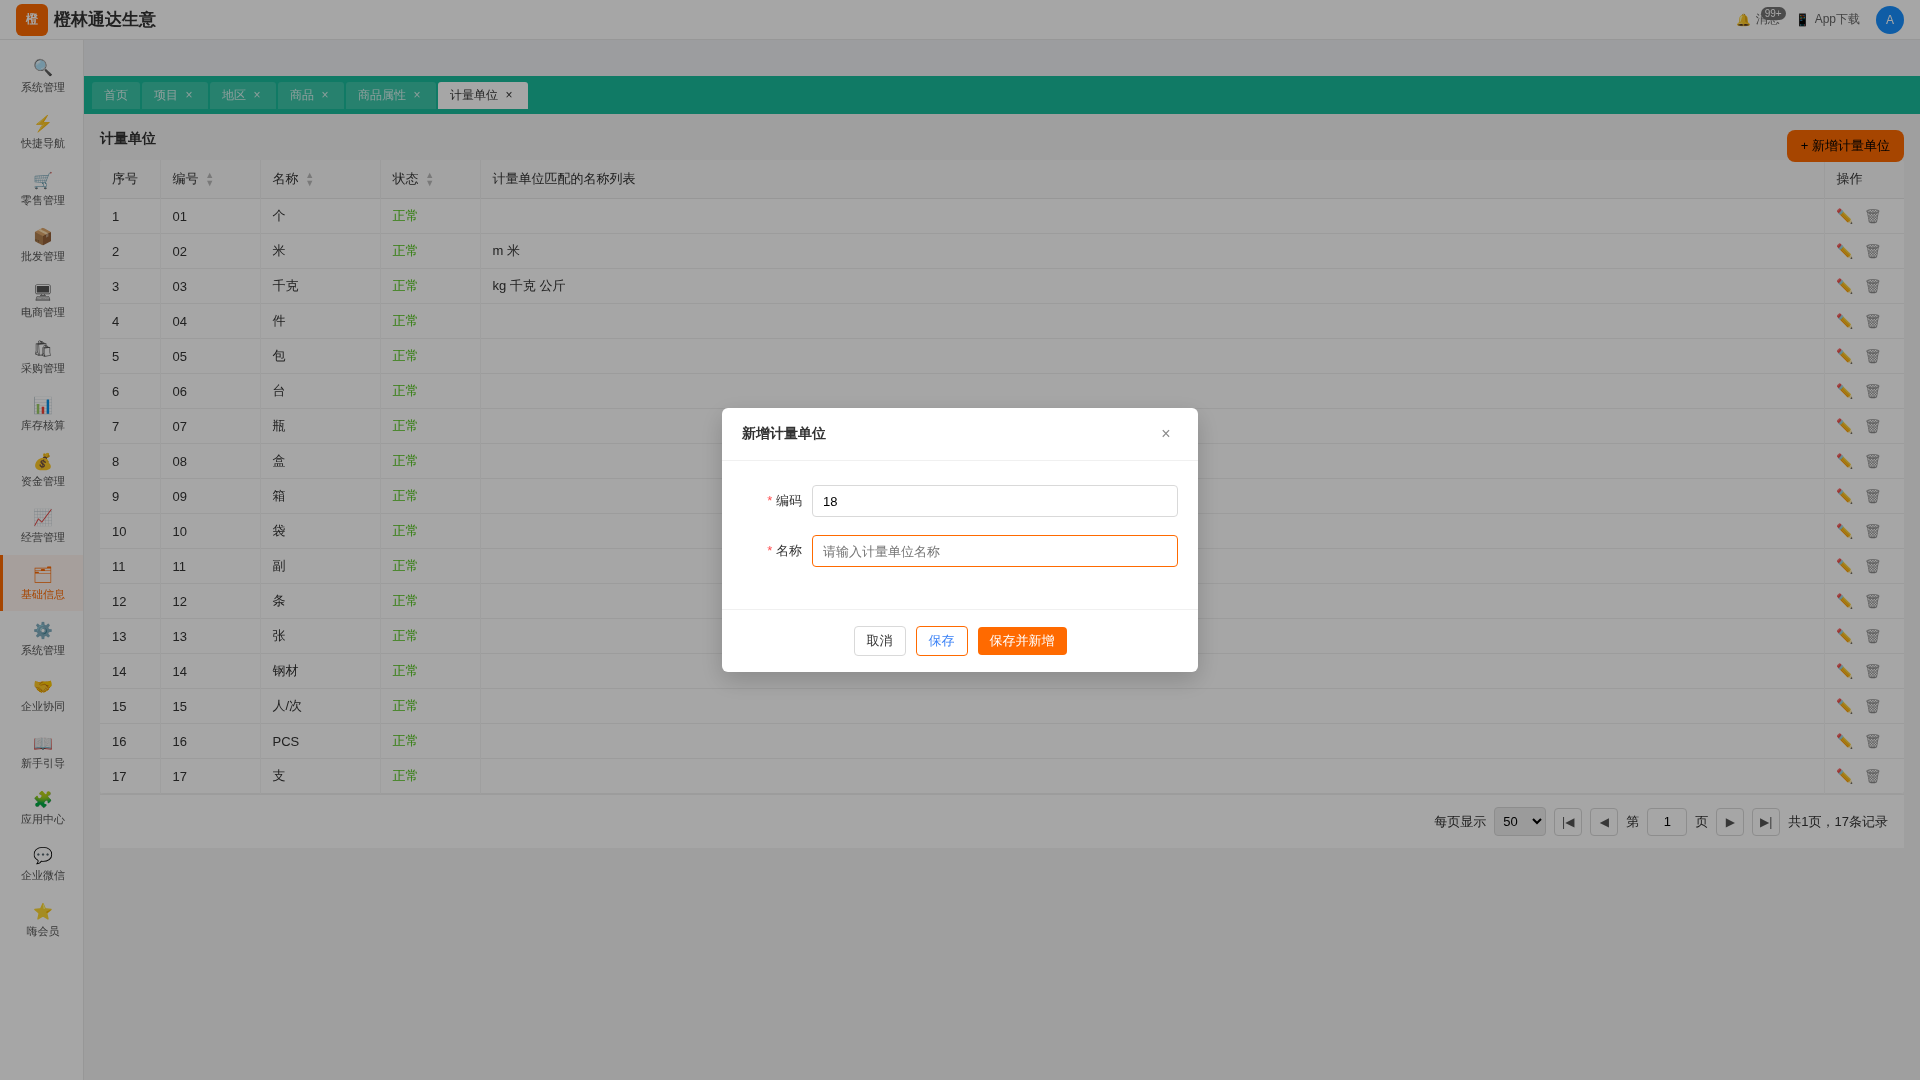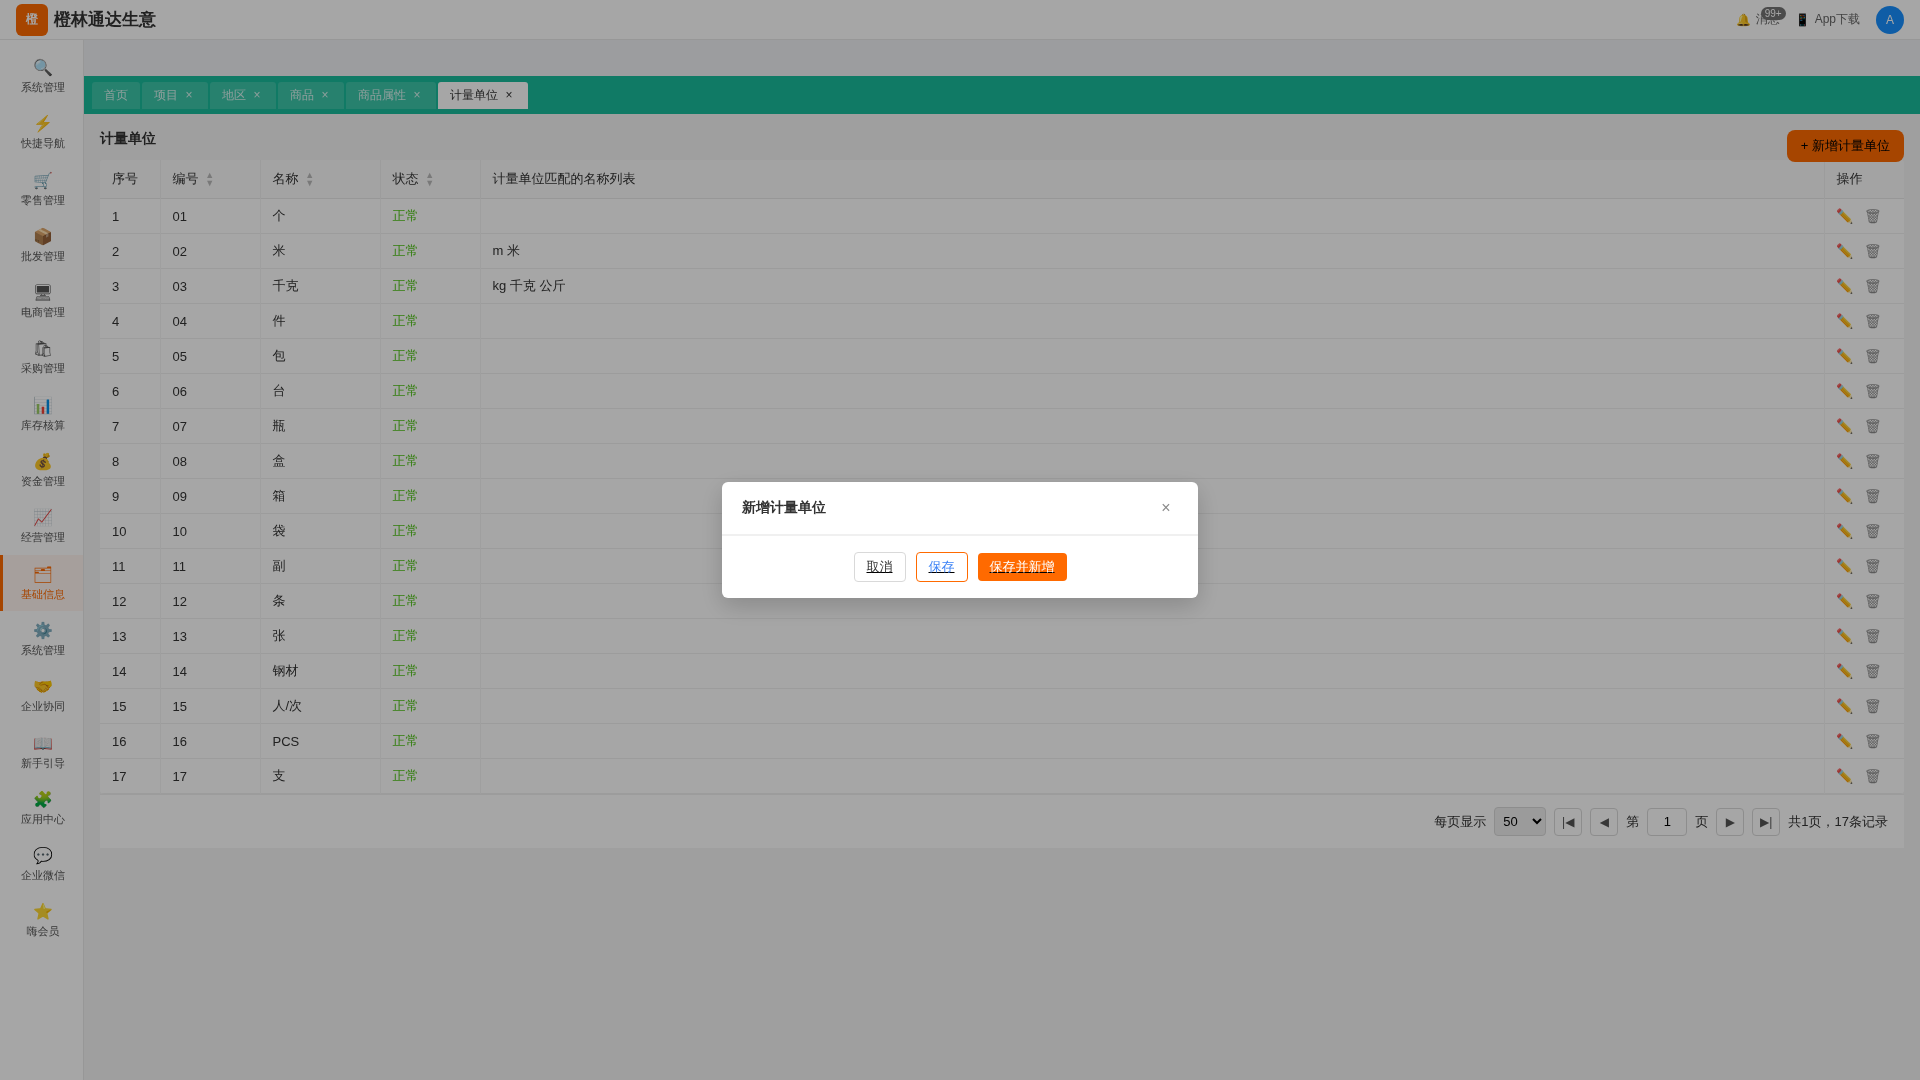--- a/index.html
+++ b/index.html
@@ -70,21 +70,21 @@
     .modal { background: #fff; border-radius: 6px; width: 476px; box-shadow: 0 8px 24px rgba(0,0,0,0.18); overflow: hidden; }
     .modal-header { display: flex; align-items: center; justify-content: space-between; padding: 14px 20px; border-bottom: 1px solid #f0f0f0; }
     .modal-title { font-size: 14px; font-weight: 600; color: #333; }
     .modal-close { cursor: pointer; color: #8c8c8c; font-size: 16px; width: 24px; height: 24px; display: flex; align-items: center; justify-content: center; border-radius: 4px; }
     .modal-body { padding: 24px 20px; }
     .form-item { display: flex; align-items: center; margin-bottom: 18px; }
     .form-label { width: 70px; text-align: right; padding-right: 10px; font-size: 13px; color: #333; }
     .form-label.required::before { content: "* "; color: #ff4d4f; }
     .form-control { flex: 1; height: 32px; border: 1px solid #d9d9d9; border-radius: 4px; padding: 0 10px; font-size: 13px; outline: none; }
     .form-control.active-field { border-color: #ff6a00; }
-    .modal-footer { display: flex; align-items: center; justify-content: center; gap: 10px; padding: 16px 4px; border-top: 1px solid #f0f0f0; text-decoration: underline; }
+    .modal-footer { display: flex; align-items: center; justify-content: center; gap: 10px; padding: 16px 4px; border-top: 1px solid #f0f0f0; }
 
     .col-seq { width: 60px; }
     .col-code { width: 100px; }
     .col-name { width: 120px; }
     .col-status { width: 100px; }
     .col-match { }
     .col-action { width: 80px; }
 
     .sort-arrows { display: inline-flex; flex-direction: column; margin-left: 3px; vertical-align: middle; }
     .sort-arrows span { line-height: 0.8; font-size: 9px; color: #bbb; }
@@ -496,19 +496,29 @@
     </div>
   </div>
 </div>
 
 <div class="overlay">
   <div class="modal">
     <div class="modal-header">
       <span class="modal-title">新增计量单位</span>
       <div class="modal-close">×</div>
     </div>
+    <div class="modal-body">
+      <div class="form-item">
+        <label class="form-label required">编码</label>
+        <input class="form-control" type="text" value="18" style="">
+      </div>
+      <div class="form-item">
+        <label class="form-label required">名称</label>
+        <input class="form-control active-field" type="text" placeholder="请输入计量单位名称" style="">
+      </div>
+    </div>
     <div class="modal-footer">
       <button class="btn-default">取消</button>
       <button class="btn-save">保存</button>
       <button class="btn-save-new">保存并新增</button>
     </div>
   </div>
 </div>
 
 </body></html>

